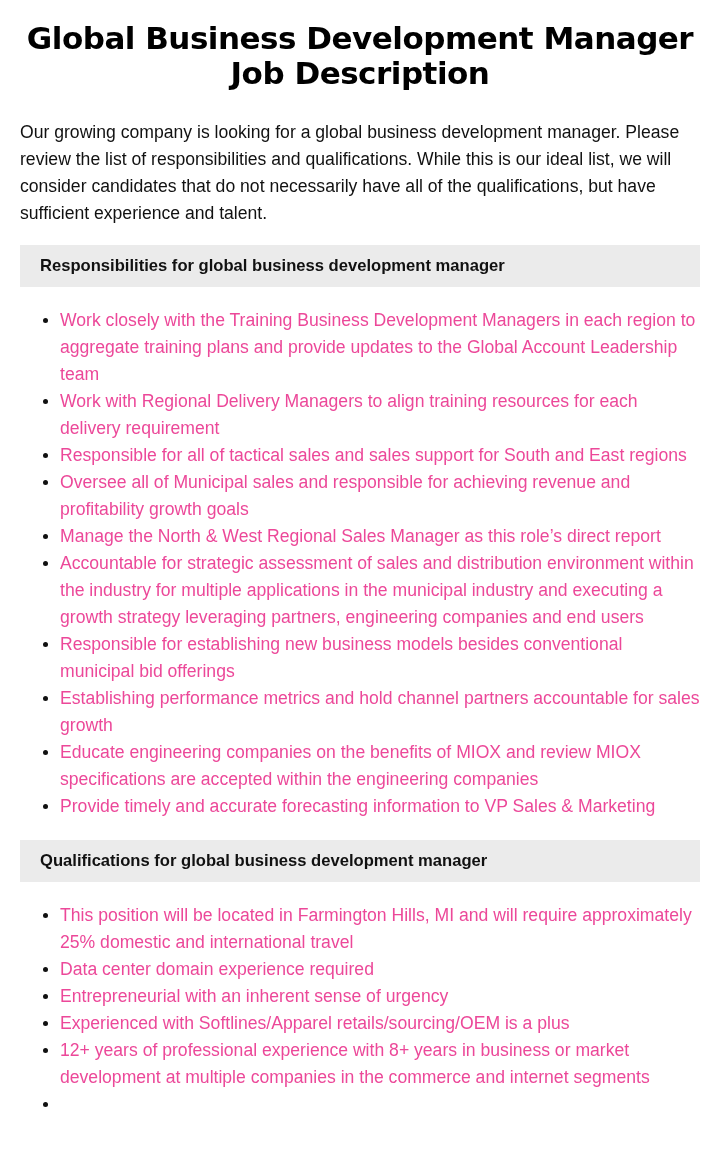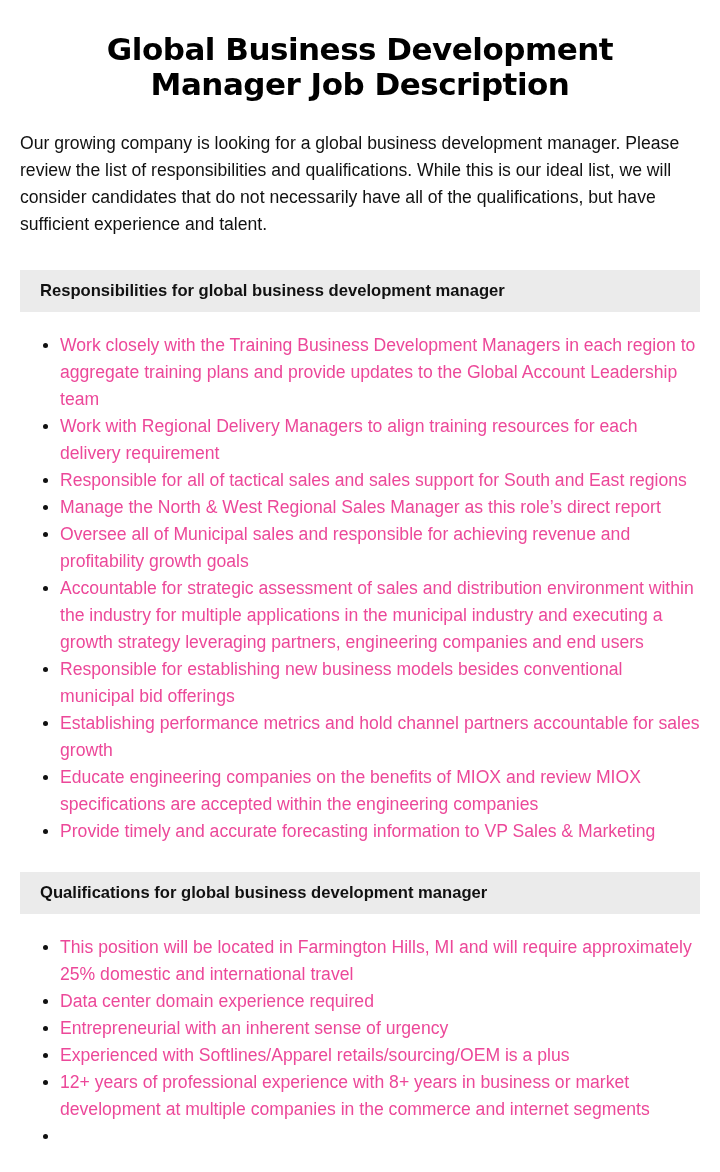--- a/index.html
+++ b/index.html
@@ -5,38 +5,38 @@
   html, body { margin: 0; padding: 0; background: #ffffff; }
   body {
     width: 720px;
     height: 1172px;
     overflow: hidden;
     font-family: "Liberation Sans", sans-serif;
     color: #111111;
   }
   .page { padding: 0 20px; }
   h1 {
-    margin: 16px;
+    margin: 5px;
     padding-top: 16px;
     font-family: "DejaVu Sans", sans-serif;
     font-weight: bold;
     font-size: 31px;
     line-height: 35px;
     text-align: center;
     letter-spacing: -0.5px;
     color: #000;
   }
   .intro {
     margin: 28px 0 0 0;
     font-size: 17.6px;
     line-height: 27px;
     color: #111;
   }
   .section-header {
-    margin-top: 32px;
+    margin-top: 18px;
     background: #ebebeb;
     height: 42px;
     display: flex;
     align-items: center;
     padding-left: 20px;
     font-weight: bold;
     font-size: 16.6px;
     color: #111;
   }
   ul {
@@ -52,36 +52,36 @@
   }
   li .bullet {
     position: absolute;
     left: -17px;
     top: 11px;
     width: 5px;
     height: 5px;
     border-radius: 50%;
     background: #111;
   }
-  .qual-header { margin-top: 27px; }
+  .qual-header { margin-top: 20px; }
 </style>
 </head>
 <body>
 
 <div class="page">
   <h1>Global Business Development Manager Job Description</h1>
   <p class="intro">Our growing company is looking for a global business development manager. Please review the list of responsibilities and qualifications. While this is our ideal list, we will consider candidates that do not necessarily have all of the qualifications, but have sufficient experience and talent.</p>
 
   <div class="section-header">Responsibilities for global business development manager</div>
   <ul>
     <li><span class="bullet"></span><span>Work closely with the Training Business Development Managers in each region to aggregate training plans and provide updates to the Global Account Leadership team</span></li>
     <li><span class="bullet"></span><span>Work with Regional Delivery Managers to align training resources for each delivery requirement</span></li>
     <li><span class="bullet"></span><span>Responsible for all of tactical sales and sales support for South and East regions</span></li>
+    <li><span class="bullet"></span><span>Oversee all of Municipal sales and responsible for achieving revenue and profitability growth goals</span></li>
     <li><span class="bullet"></span><span>Manage the North &amp; West Regional Sales Manager as this role’s direct report</span></li>
-    <li><span class="bullet"></span><span>Oversee all of Municipal sales and responsible for achieving revenue and profitability growth goals</span></li>
     <li><span class="bullet"></span><span>Accountable for strategic assessment of sales and distribution environment within the industry for multiple applications in the municipal industry and executing a growth strategy leveraging partners, engineering companies and end users</span></li>
     <li><span class="bullet"></span><span>Responsible for establishing new business models besides conventional municipal bid offerings</span></li>
     <li><span class="bullet"></span><span>Establishing performance metrics and hold channel partners accountable for sales growth</span></li>
     <li><span class="bullet"></span><span>Educate engineering companies on the benefits of MIOX and review MIOX specifications are accepted within the engineering companies</span></li>
     <li><span class="bullet"></span><span>Provide timely and accurate forecasting information to VP Sales &amp; Marketing</span></li>
   </ul>
 
   <div class="section-header qual-header">Qualifications for global business development manager</div>
   <ul>
     <li><span class="bullet"></span><span>This position will be located in Farmington Hills, MI and will require approximately 25% domestic and international travel</span></li>

